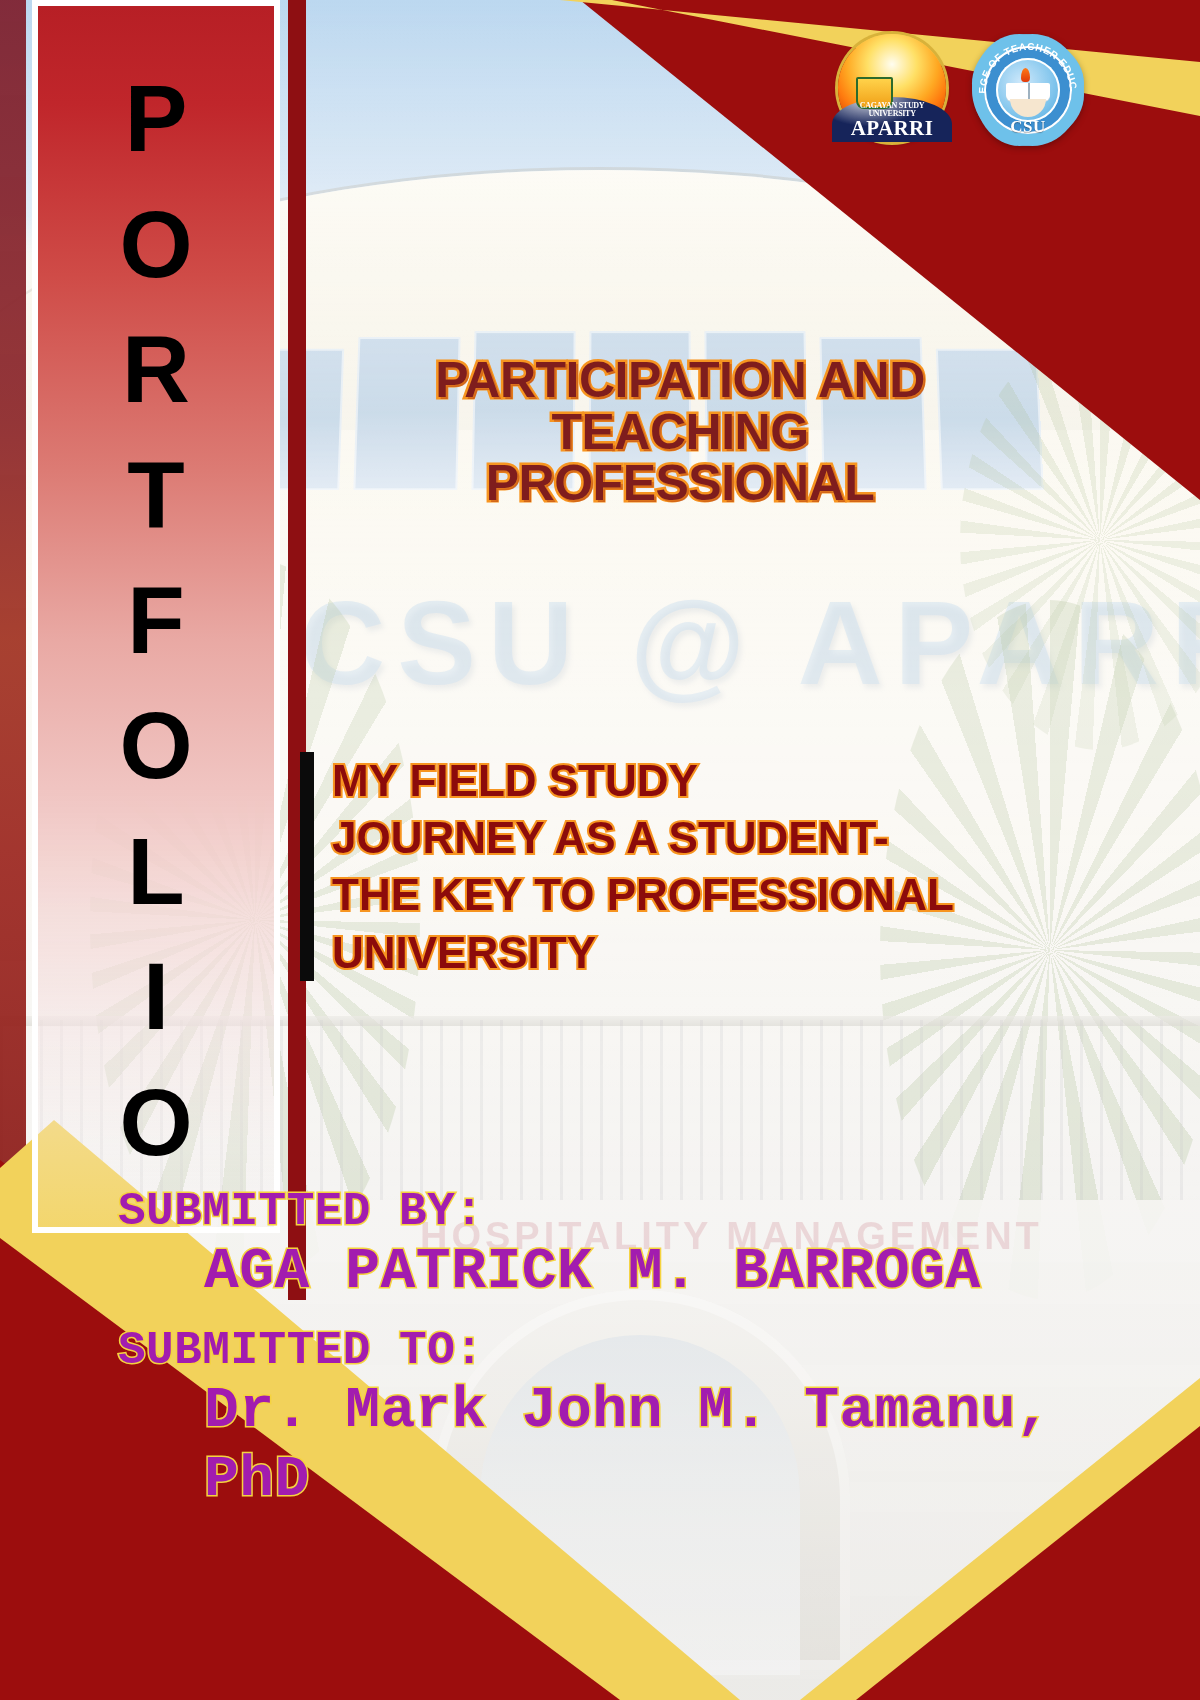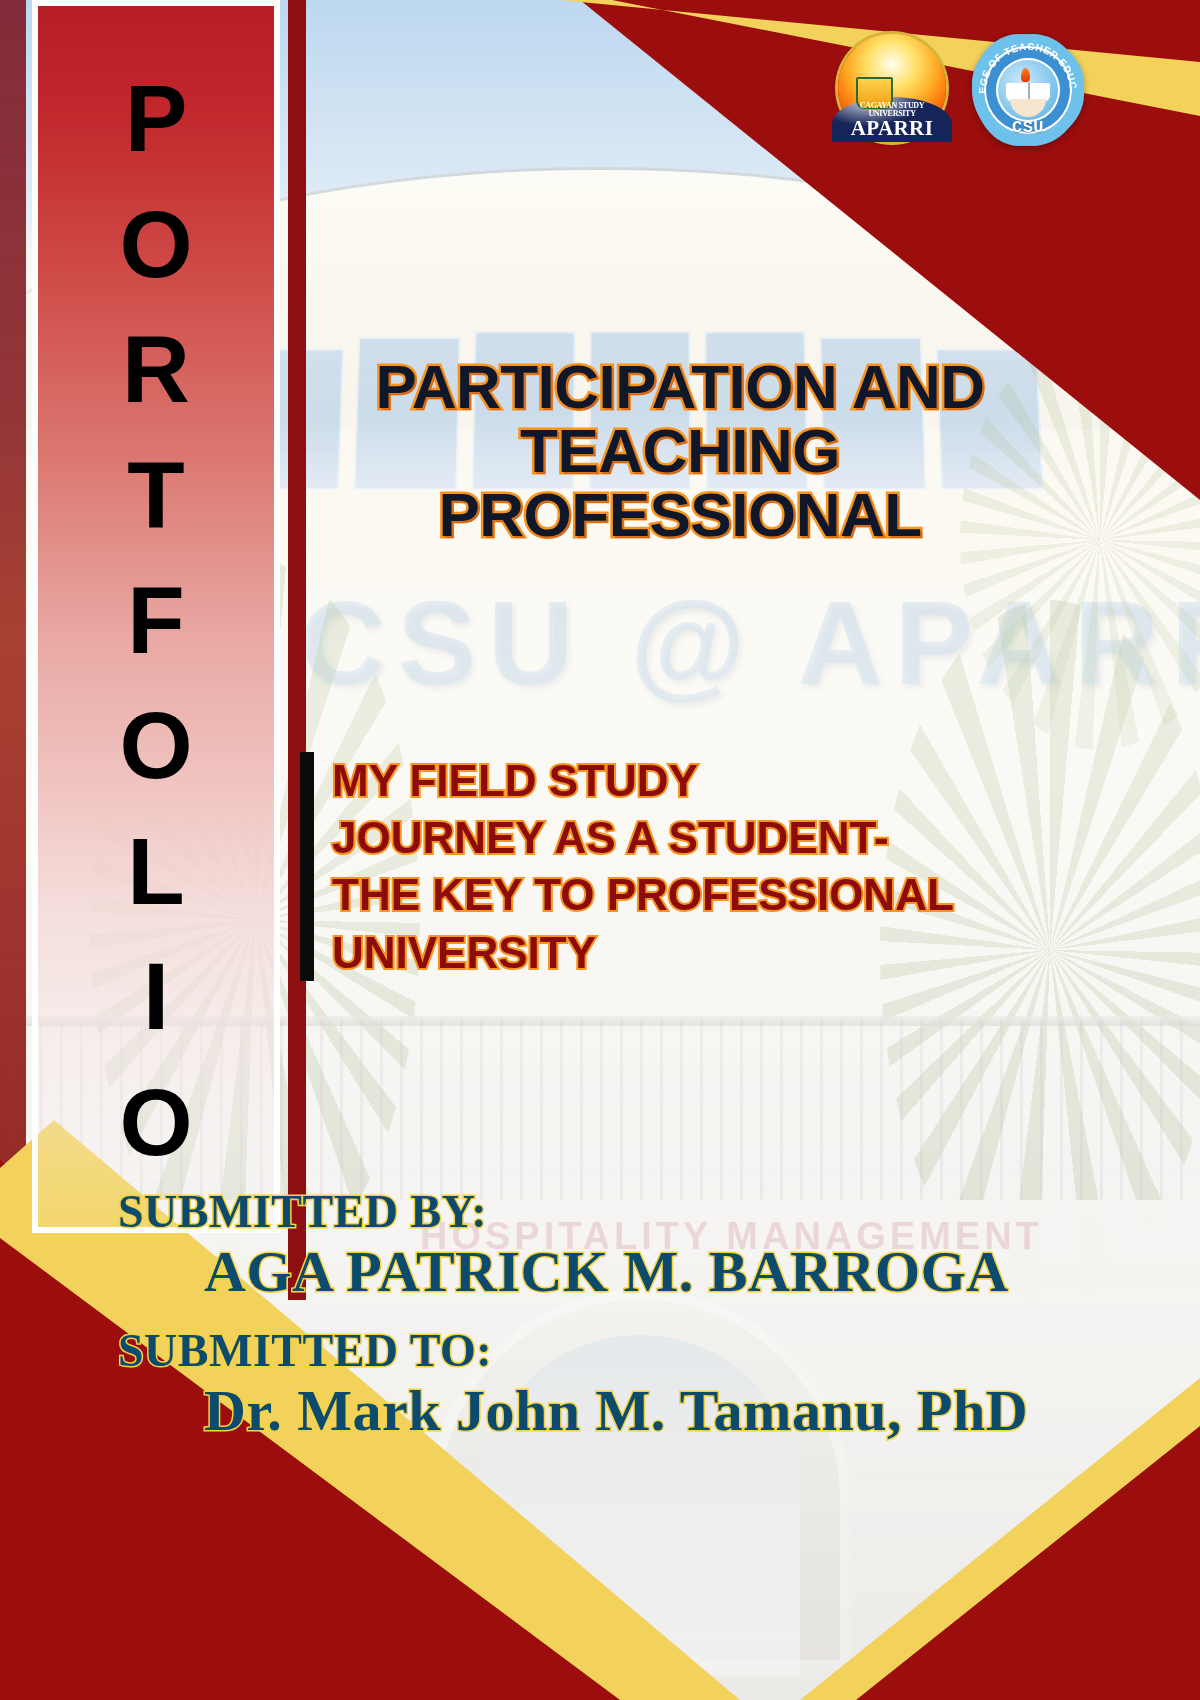--- a/index.html
+++ b/index.html
@@ -231,24 +231,24 @@
   }
 
   
   .main-title {
     position: absolute;
     left: 300px; top: 355px;
     width: 760px;
     text-align: center;
     font-family: "Liberation Sans", sans-serif;
     font-weight: bold;
-    font-size: 62px;
+    font-size: 50px;
     line-height: 1.03;
     letter-spacing: -0.5px;
-    color: #0f172a;
+    color: #7f1d1d;
     -webkit-text-stroke: 5px #f79521;
     paint-order: stroke fill;
     text-shadow:
       0 0 2px #f79521,
       2px 2px 0 rgba(140,11,11,.35);
   }
 
   
   .subtitle-wrap {
     position: absolute;
@@ -273,23 +273,23 @@
     paint-order: stroke fill;
     text-shadow: 0 0 2px #f79521;
   }
   .subtitle .ln { display: block; white-space: nowrap; }
 
   
   .submit-block {
     position: absolute;
     left: 118px; top: 1186px;
     width: 980px;
-    font-family: Liberation Serif, serif;
+    font-family: Liberation Mono, monospace;
     font-weight: bold;
-    color: #0c4a6e;
+    color: #a21caf;
     -webkit-text-stroke: 3px #f5d33f;
     paint-order: stroke fill;
     text-shadow: 0 0 1px #f5d33f;
   }
   .submit-label {
     font-size: 46px;
     line-height: 1.14;
     letter-spacing: 0.5px;
   }
   .submit-value {
@@ -385,21 +385,21 @@
   }
   .logo-cte .hand {
     position: absolute; left: 34%; top: 58%; width: 32%; height: 16%;
     background: #f6e6cf;
     border-radius: 0 0 50% 50% / 0 0 100% 100%;
   }
   .logo-cte .cte-bottom {
     position: absolute; left: 0; bottom: 9px; width: 100%;
     text-align: center;
     color: #ffffff;
-    font-family: Liberation Mono, monospace;
+    font-family: Liberation Serif, serif;
     font-weight: bold;
     font-size: 17px;
     letter-spacing: 0.5px;
     text-shadow: 0 1px 1px rgba(0,0,0,.35);
   }
   svg.arc-text { position:absolute; inset:0; width:100%; height:100%; }
   svg.arc-text text { fill:#ffffff; font-family:"Liberation Sans",sans-serif; font-weight:bold; font-size:10px; letter-spacing:0.6px; }
 </style>
 </head>
 <body>

